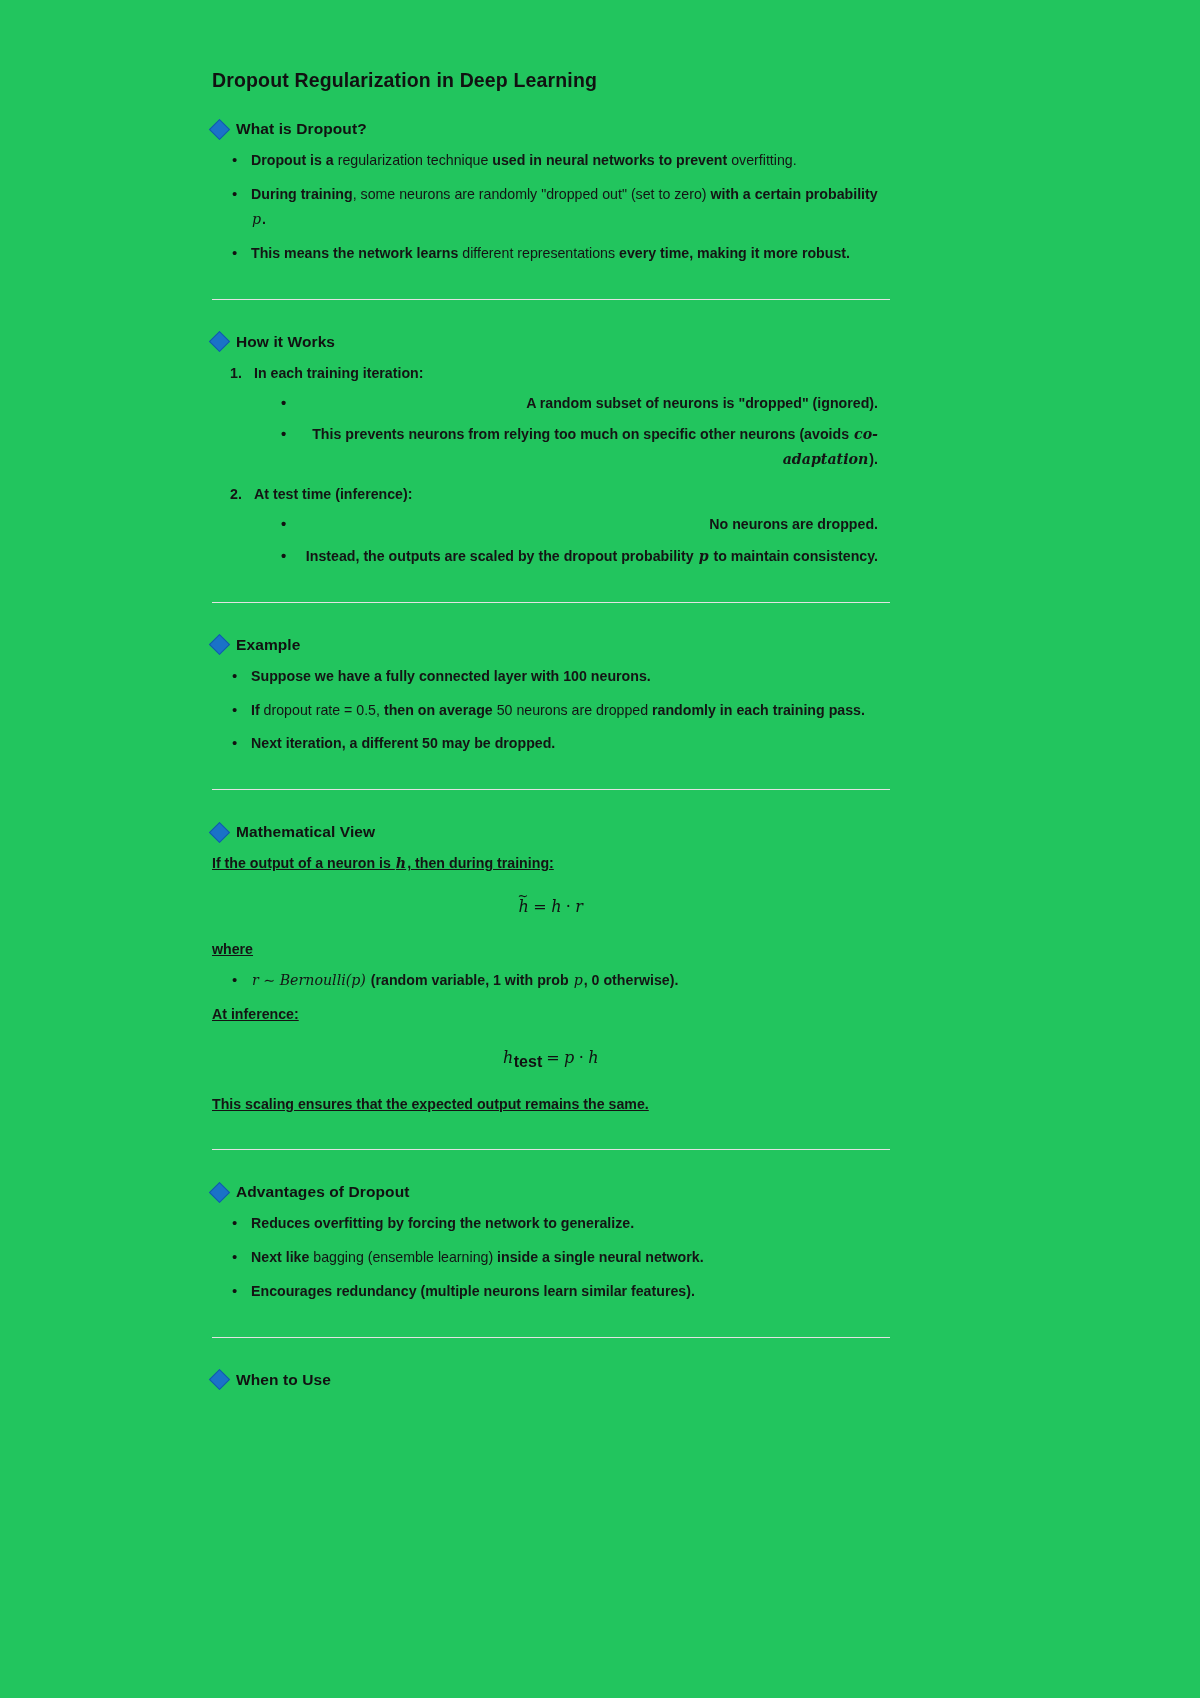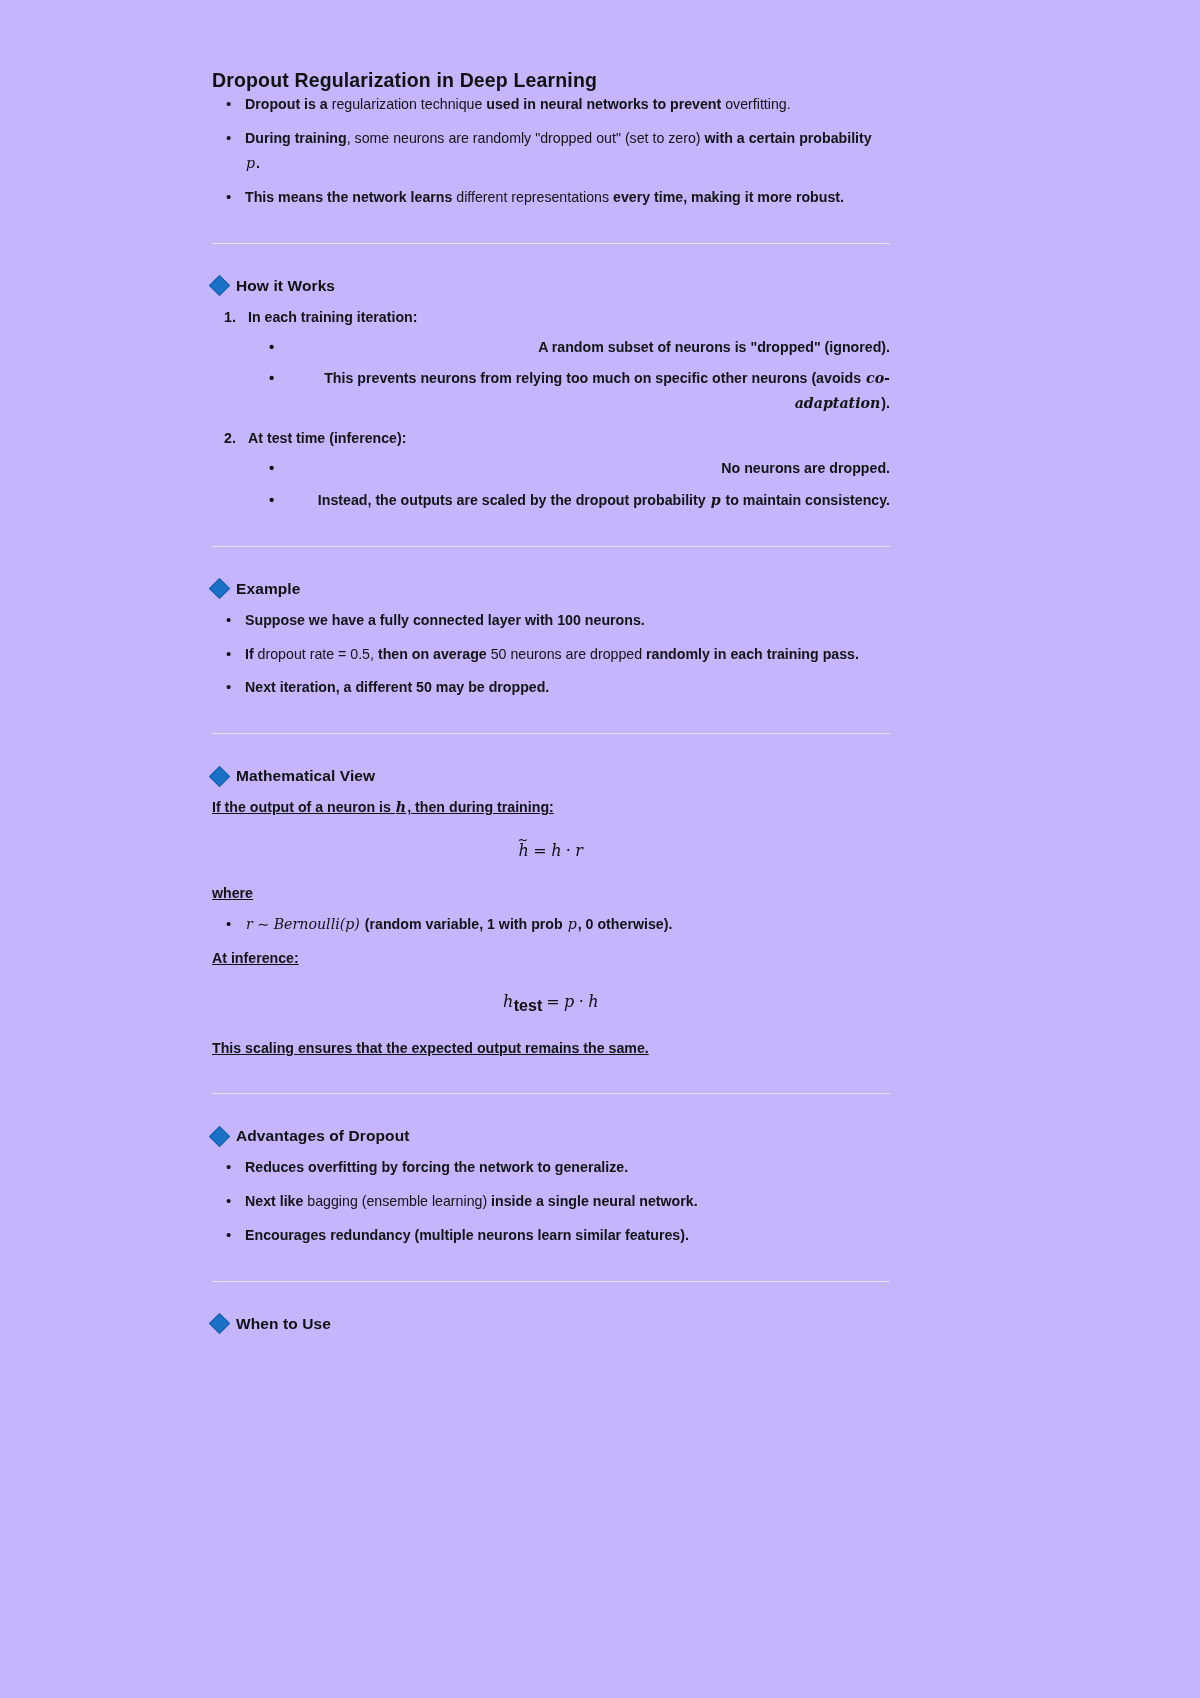--- a/index.html
+++ b/index.html
@@ -11,21 +11,21 @@
     width: 1200px;
     height: 1698px;
     font-family: "Liberation Sans", sans-serif;
     color: #1a1a1a;
     overflow: hidden;
   }
   .page {
     position: relative;
     width: 1200px;
     height: 1698px;
-    background: #c4b5fd;
+    background: #22c55e;
   }
   .content {
     position: absolute;
     left: 212px;
     top: 0;
     width: 678px;
   }
 
   
   .doc-title {
@@ -55,21 +55,21 @@
   }
   .section-heading .sh-text {
     font-size: 15.5px;
     font-weight: bold;
     color: #111111;
     letter-spacing: 0.1px;
   }
 
   
   ul.bullets, ol.numbers {
-    margin: 0;
+    margin: 6px;
     padding: 0;
     list-style: none;
   }
   ul.bullets > li {
     position: relative;
     padding-left: 33px;
     margin: 0 0 9px 0;
     font-size: 14.2px;
     line-height: 1.75;
     color: #141414;
@@ -175,20 +175,24 @@
   }
 </style>
 </head>
 <body>
 
 <div class="page">
   <div class="content">
 
     <h1 class="doc-title">Dropout Regularization in Deep Learning</h1>
 
+    <div class="section-heading">
+      <span class="diamond"></span>
+      <span class="sh-text">What is Dropout?</span>
+    </div>
 
     <ul class="bullets">
       <li>
         <span class="b">Dropout is a </span><span class="n">regularization technique </span><span class="b">used in neural networks to prevent </span><span class="n">overfitting.</span>
       </li>
       <li>
         <span class="b">During training</span><span class="n">, some neurons are randomly "dropped out" (set to zero) </span><span class="b">with a certain probability </span><span class="mi">p</span><span class="b">.</span>
       </li>
       <li>
         <span class="b">This means the network learns </span><span class="n">different representations </span><span class="b">every time, making it more robust.</span>

